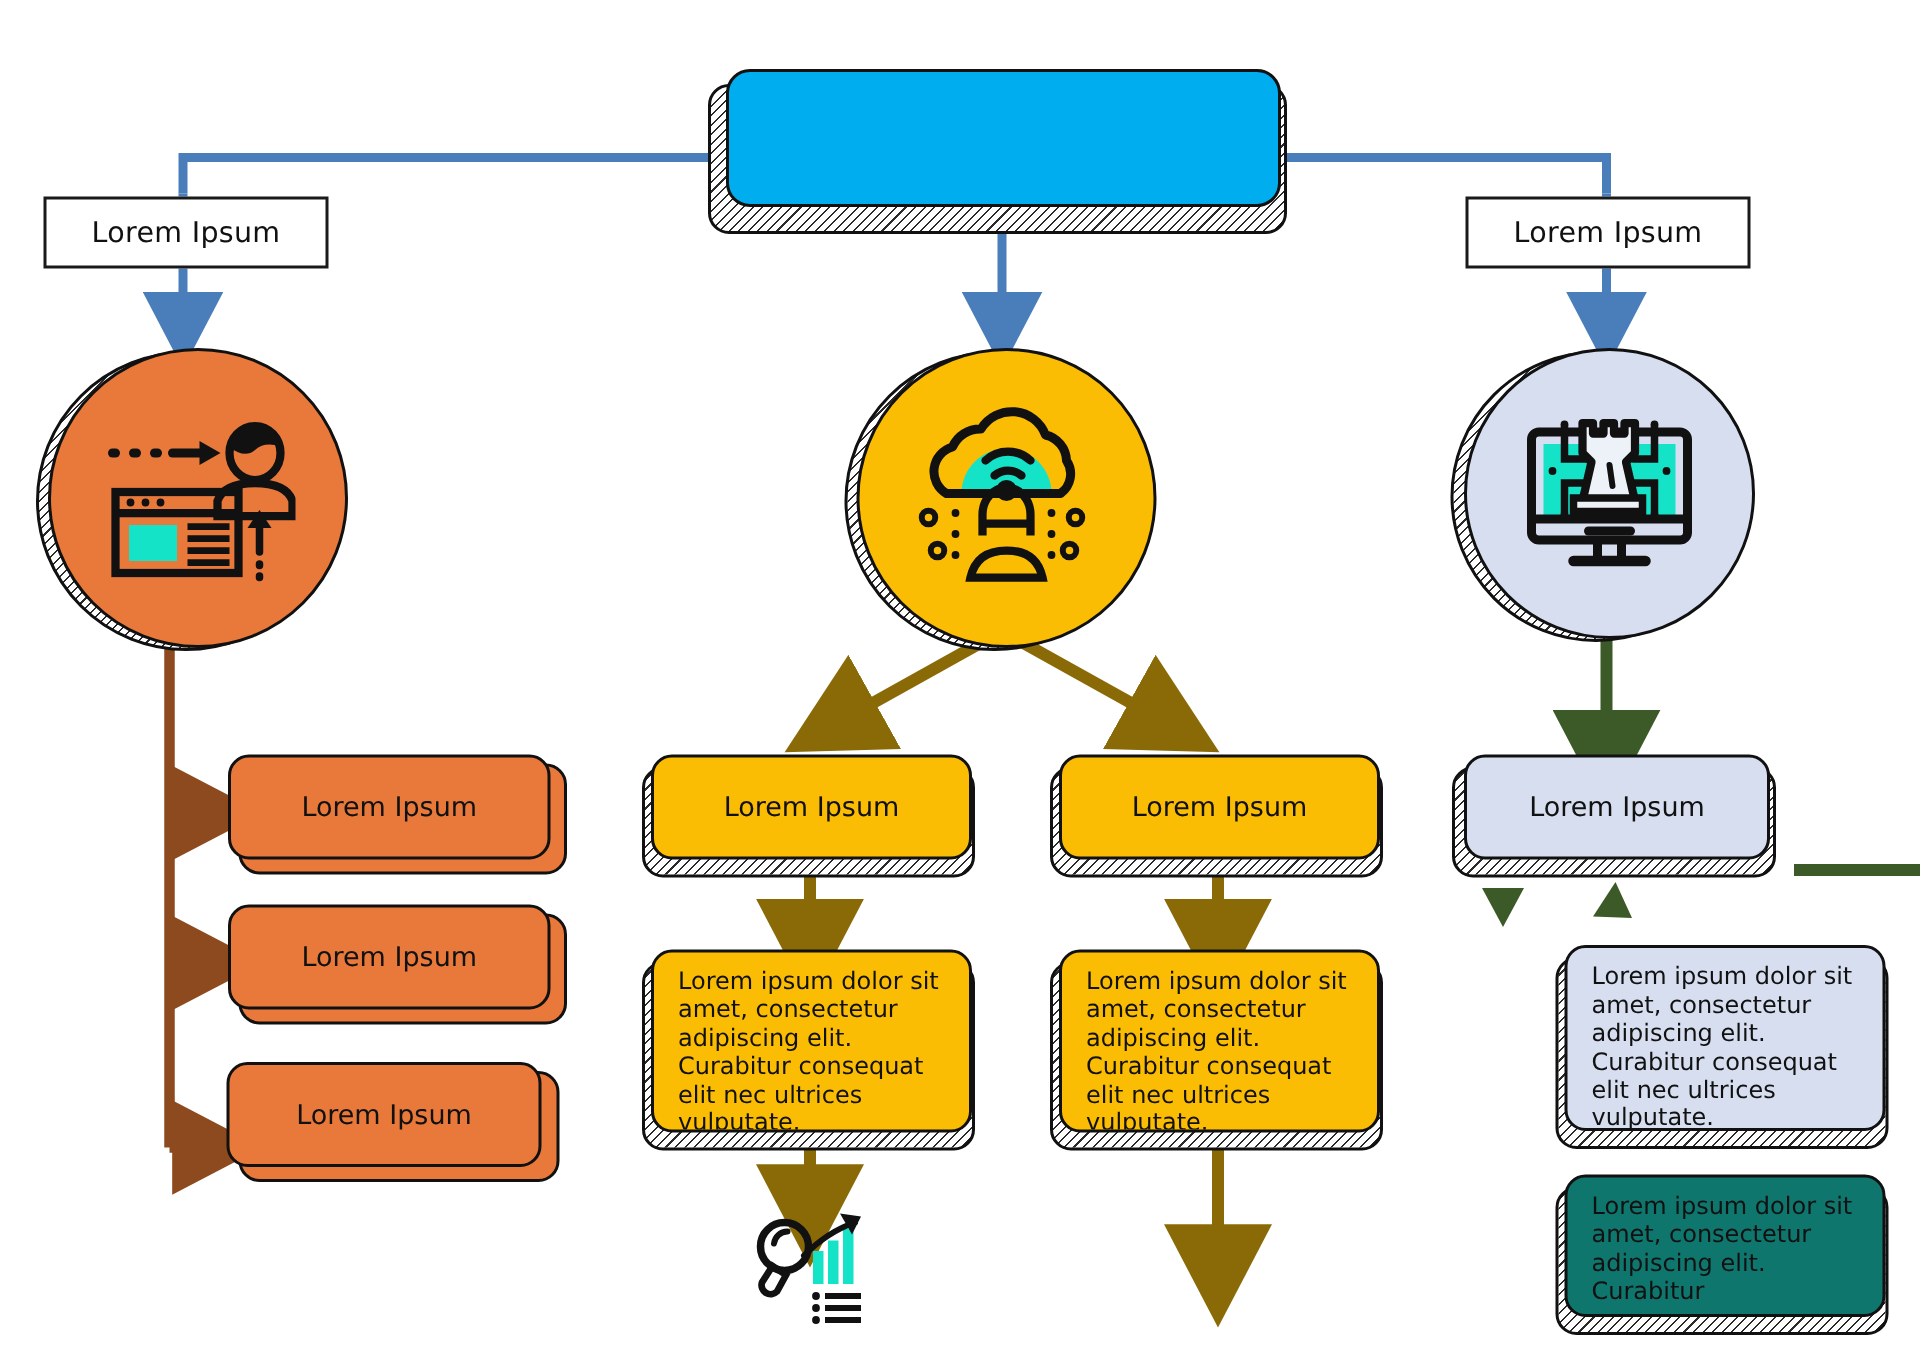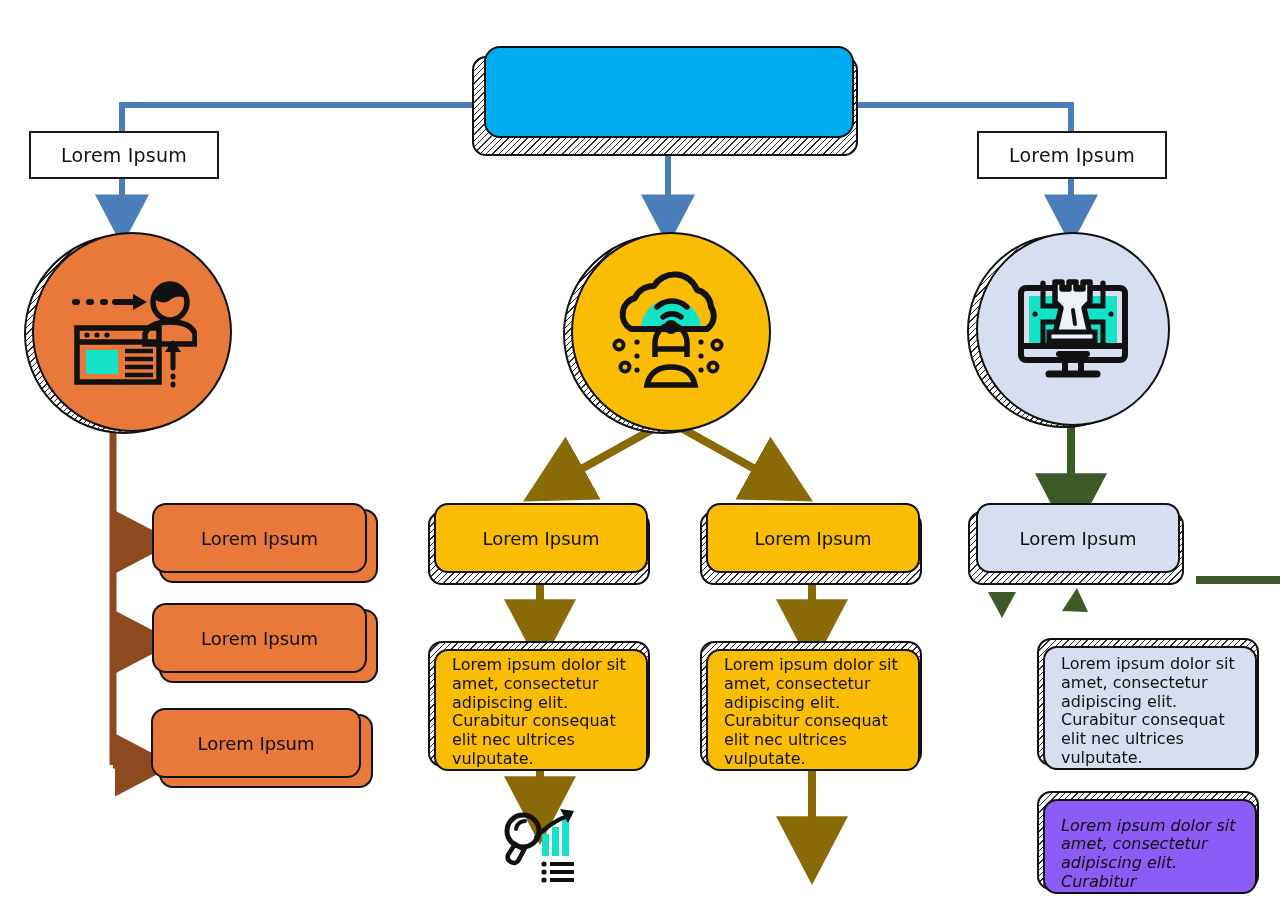--- a/index.html
+++ b/index.html
@@ -55,25 +55,24 @@
     align-items: center;
     justify-content: center;
     z-index: 5;
   }
   .card .txt {
     font-size: 18px;
     color: #111111;
     text-align: center;
   }
   .card.para {
-    align-items: flex-end;
+    align-items: flex-start;
     justify-content: flex-start;
     padding: 10px 14px 0 16px;
     overflow: hidden;
-    margin-top: 16px;
   }
   .card.para .txt {
     font-size: 16px;
     line-height: 1.18;
     text-align: left;
   }
   .shadow-hatch {
     position: absolute;
     border: 2.5px solid #111111;
     border-radius: 14px;
@@ -339,21 +338,21 @@
   <div class="node card" style="left:976px; top:503px; width:204px; height:70px; background:#D6DEF0;">
     <span class="txt">Lorem Ipsum</span>
   </div>
 
   <div class="shadow-hatch" style="left:1037px; top:638px; width:218px; height:124px;"></div>
   <div class="node card para" style="left:1043px; top:630px; width:214px; height:124px; background:#D6DEF0;">
     <span class="txt">Lorem ipsum dolor sit amet, consectetur adipiscing elit. Curabitur consequat elit nec ultrices vulputate.</span>
   </div>
 
   <div class="shadow-hatch" style="left:1037px; top:791px; width:218px; height:95px;"></div>
-  <div class="node card para" style="left:1043px; top:783px; width:214px; height:95px; background:#8b5cf6;font-style:italic;">
+  <div class="node card para" style="left:1043px; top:783px; width:214px; height:95px; background:#0f766e;">
     <span class="txt">Lorem ipsum dolor sit amet, consectetur adipiscing elit. Curabitur</span>
   </div>
 
   <div class="free-icon" style="left:500px; top:807px;">
     <svg class="icon-svg" width="86" height="78" viewBox="0 0 86 78">
 
       <circle cx="23" cy="24" r="16" fill="none" stroke="#111" stroke-width="5"></circle>
       <path d="M16,22 a9,9 0 0,1 9,-8" fill="none" stroke="#111" stroke-width="4" stroke-linecap="round"></path>
       <path d="M15,37 L8,48 a6,6 0 0,0 10,6 L24,43 z" fill="none" stroke="#111" stroke-width="4.5"></path>
 

